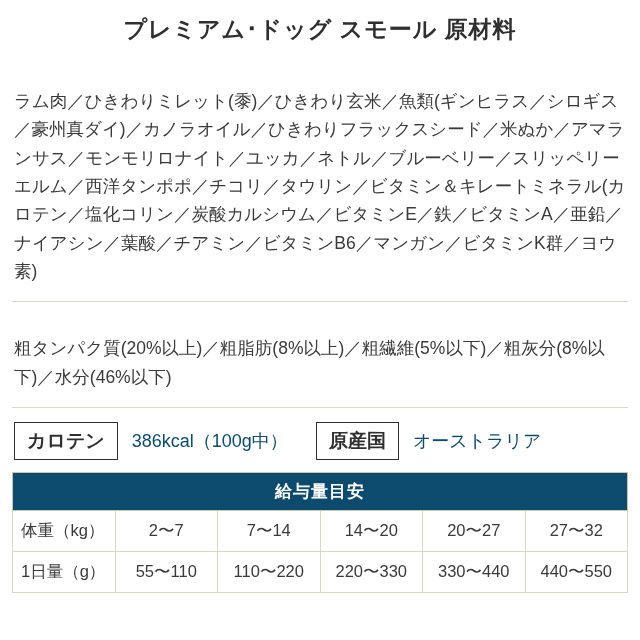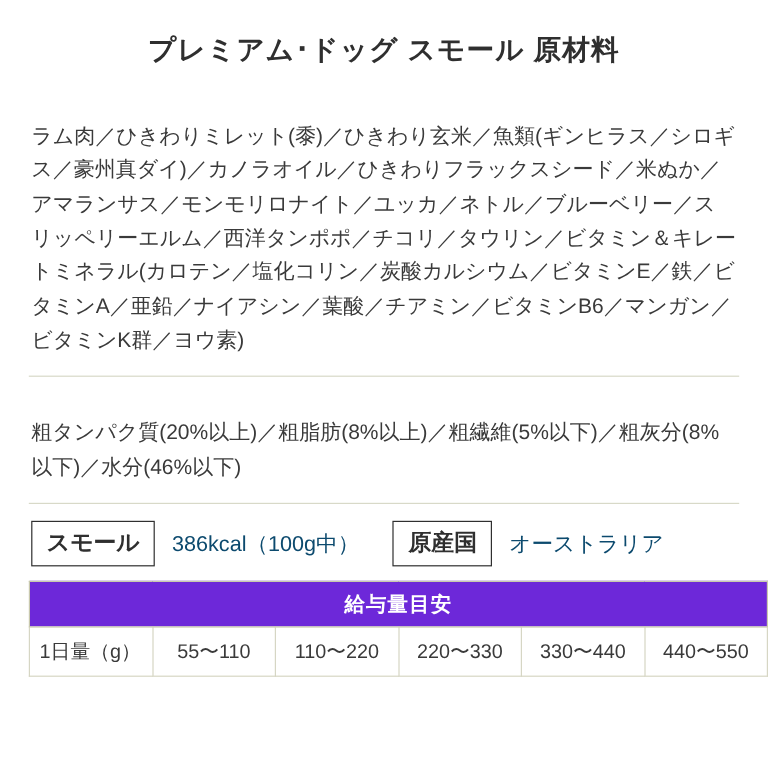--- a/index.html
+++ b/index.html
@@ -11,21 +11,21 @@
     height: 640px;
     background: #ffffff;
     font-family: "Liberation Sans", "DejaVu Sans", sans-serif;
     color: #333333;
     overflow: hidden;
   }
   .page {
     width: 640px;
     height: 484px;
     box-sizing: border-box;
-    padding: 12px;
+    padding: 0;
     position: relative;
   }
 
   
   .title {
     text-align: center;
     font-size: 23px;
     font-weight: bold;
     color: #2f2f2f;
     letter-spacing: 1px;
@@ -89,21 +89,21 @@
   
   .table-wrap {
     padding: 0 12px 0 12px;
   }
   table.feed {
     border-collapse: collapse;
     width: 616px;
     table-layout: fixed;
   }
   table.feed th.head {
-    background: #6d28d9;
+    background: #0c4a6e;
     color: #ffffff;
     font-size: 17px;
     font-weight: bold;
     text-align: center;
     padding: 7px 0;
     letter-spacing: 1px;
     border: 1px solid #c9c9ad;
   }
   table.feed td {
     border: 1px solid #d6d6c4;
@@ -130,36 +130,44 @@
   <div class="body-text">ラム肉／ひきわりミレット(黍)／ひきわり玄米／魚類(ギンヒラス／シロギス／豪州真ダイ)／カノラオイル／ひきわりフラックスシード／米ぬか／アマランサス／モンモリロナイト／ユッカ／ネトル／ブルーベリー／スリッペリーエルム／西洋タンポポ／チコリ／タウリン／ビタミン＆キレートミネラル(カロテン／塩化コリン／炭酸カルシウム／ビタミンE／鉄／ビタミンA／亜鉛／ナイアシン／葉酸／チアミン／ビタミンB6／マンガン／ビタミンK群／ヨウ素)</div>
 
   <hr class="divider">
 
 
   <div class="body-text">粗タンパク質(20%以上)／粗脂肪(8%以上)／粗繊維(5%以下)／粗灰分(8%以下)／水分(46%以下)</div>
 
   <hr class="divider">
 
   <div class="info-row">
-    <div class="info-label">スモール</div>
+    <div class="info-label">カロテン</div>
     <div class="info-value">386kcal（100g中）</div>
     <div class="info-spacer"></div>
     <div class="info-label">原産国</div>
     <div class="info-value">オーストラリア</div>
   </div>
 
   <div class="table-wrap">
     <table class="feed">
       <thead>
         <tr>
           <th class="head" colspan="6">給与量目安</th>
         </tr>
       </thead>
       <tbody>
         <tr>
+          <td class="rowhead">体重（kg）</td>
+          <td>2〜7</td>
+          <td>7〜14</td>
+          <td>14〜20</td>
+          <td>20〜27</td>
+          <td>27〜32</td>
+        </tr>
+        <tr>
           <td class="rowhead">1日量（g）</td>
           <td>55〜110</td>
           <td>110〜220</td>
           <td>220〜330</td>
           <td>330〜440</td>
           <td>440〜550</td>
         </tr>
       </tbody>
     </table>
   </div>

